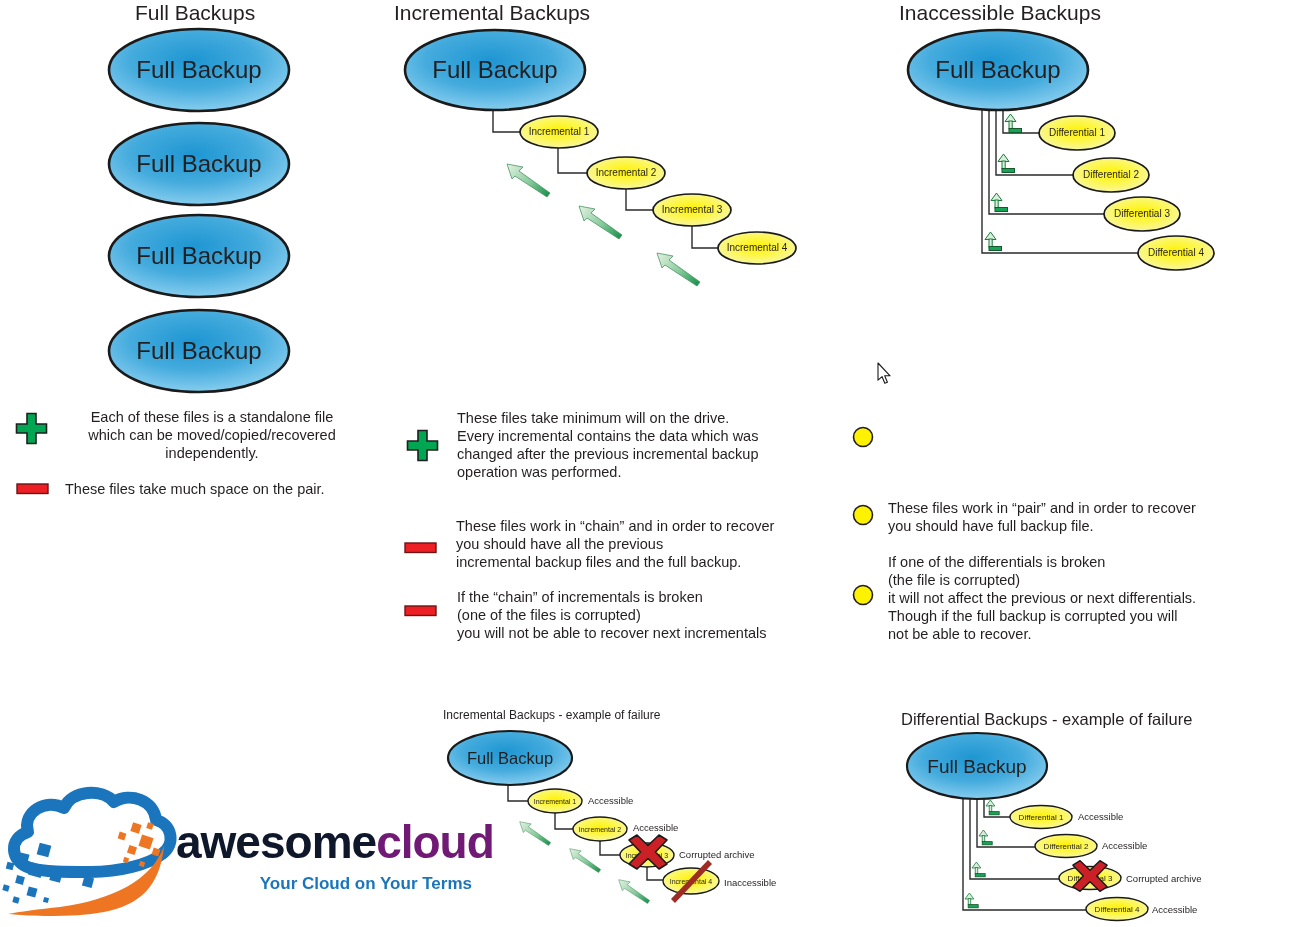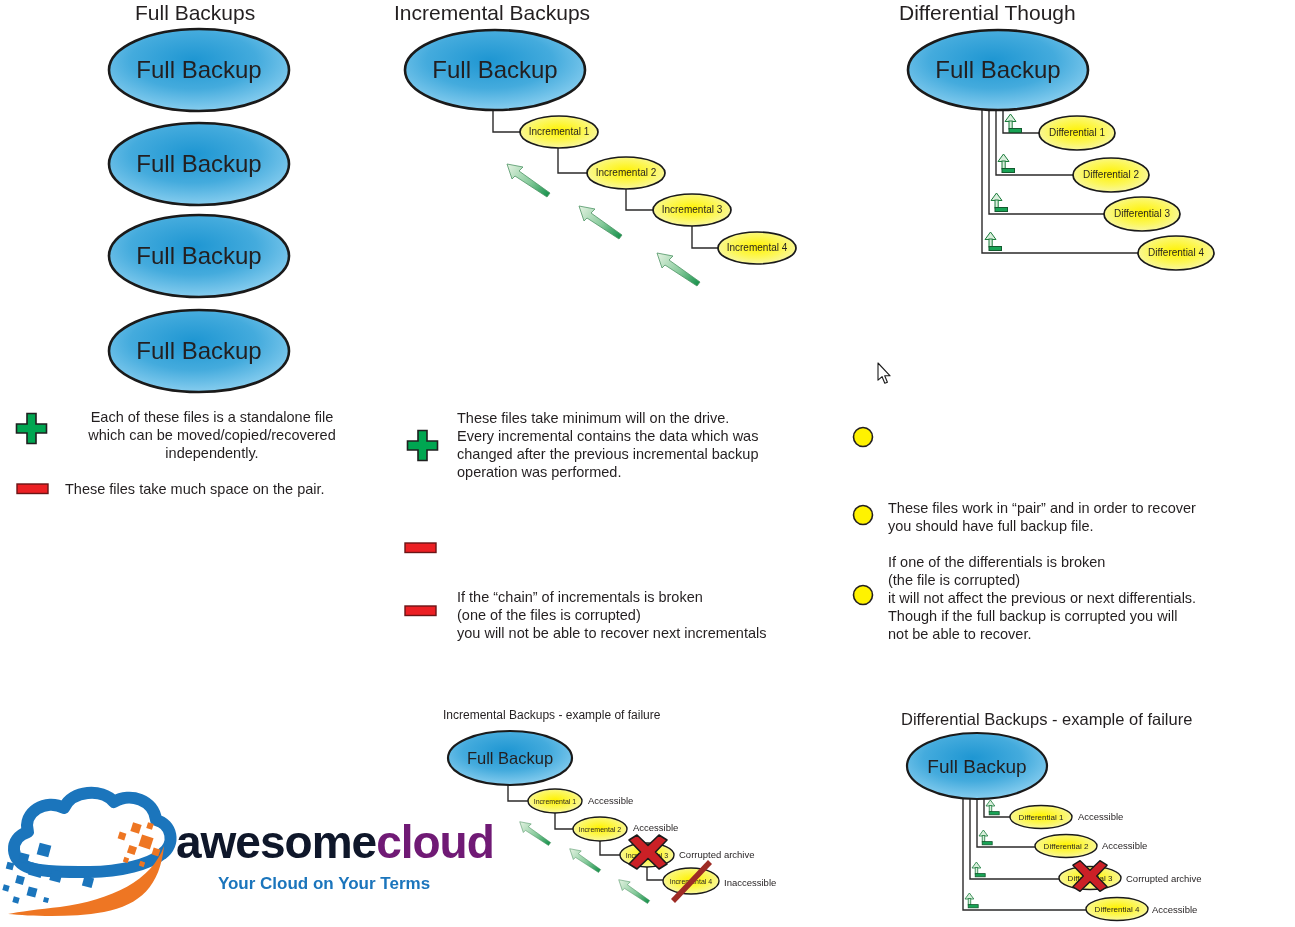--- a/index.html
+++ b/index.html
@@ -7,21 +7,21 @@
           font-family:"Liberation Sans",sans-serif;color:#231F20;}
   .abs{position:absolute;}
   .col-title{font-size:21px;white-space:nowrap;}
   .fail-title{font-size:12px;white-space:nowrap;}
   .fail-title.lg{font-size:16.5px;}
   .note{font-size:14.5px;line-height:18px;white-space:pre-line;}
   .note.center{text-align:center;}
   .logo-brand{font-size:46px;font-weight:bold;letter-spacing:-1px;white-space:nowrap;line-height:44px;}
   .logo-brand .orange{color:#0f172a;}
   .logo-brand .blue{color:#701a75;}
-  .logo-tagline{font-size:17px;font-weight:bold;color:#1B75BC;text-align:center;width:296px;}
+  .logo-tagline{font-size:17px;font-weight:bold;color:#1B75BC;text-align:right;width:296px;}
   svg text{font-family:"Liberation Sans",sans-serif;fill:#231F20;}
   .t-big{font-size:24px;}
   .t-node{font-size:10px;}
   .t-node-sm{font-size:7px;}
   .t-node-dm{font-size:8px;}
   .t-fful-i{font-size:16.5px;}
   .t-fful-d{font-size:19px;}
   .t-status{font-size:9.5px;}
   .conn{stroke:#2B2A2A;stroke-width:1.4;fill:none;}
   .e-big{fill:url(#blueGrad);stroke:#1A1A1A;stroke-width:2.6;}
@@ -194,21 +194,21 @@
         <rect x="13" y="897" width="6" height="6" transform="rotate(15 16 900)"></rect>
         <rect x="43.5" y="897.5" width="5" height="5" transform="rotate(15 46 900)"></rect>
       </g>
     </g>
 
     <path d="M878,363 l0,17.2 l4.1,-3.5 l2.7,6.6 l2.6,-1.1 l-2.7,-6.4 l5.4,0 Z" fill="#ffffff" stroke="#1A1A1A" stroke-width="1.1" stroke-linejoin="round"></path>
   </svg>
 
   <div class="abs col-title" style="left:135px;top:1px;">Full Backups</div>
   <div class="abs col-title" style="left:394px;top:1px;">Incremental Backups</div>
-  <div class="abs col-title" style="left:899px;top:1px;">Differential Though</div>
+  <div class="abs col-title" style="left:899px;top:1px;">Inaccessible Backups</div>
 
   <div class="abs" style="left:15px;top:412px;">
     <svg width="33" height="33" viewBox="0 0 33 33">
         <path d="M12,1.5 H21 V12 H31.5 V21 H21 V31.5 H12 V21 H1.5 V12 H12 Z" fill="#00A651" stroke="#1f1f1f" stroke-width="1.6"></path>
       </svg>
   </div>
   <div class="abs note center" style="left:62px;top:408px;width:300px;">Each of these files is a standalone file
 which can be moved/copied/recovered
 independently.</div>
   <div class="abs" style="left:16px;top:481px;">
@@ -225,20 +225,23 @@
   </div>
   <div class="abs note" style="left:457px;top:409px;">These files take minimum will on the drive.
 Every incremental contains the data which was
 changed after the previous incremental backup
 operation was performed.</div>
   <div class="abs" style="left:404px;top:540px;">
     <svg width="33" height="12" viewBox="0 0 33 12">
         <rect x="1" y="1" width="31" height="9.5" fill="#EC2024" stroke="#6b1516" stroke-width="1.4"></rect>
       </svg>
   </div>
+  <div class="abs note" style="left:456px;top:517px;">These files work in “chain” and in order to recover
+you should have all the previous
+incremental backup files and the full backup.</div>
   <div class="abs" style="left:404px;top:603px;">
     <svg width="33" height="12" viewBox="0 0 33 12">
         <rect x="1" y="1" width="31" height="9.5" fill="#EC2024" stroke="#6b1516" stroke-width="1.4"></rect>
       </svg>
   </div>
   <div class="abs note" style="left:457px;top:588px;">If the “chain” of incrementals is broken
 (one of the files is corrupted)
 you will not be able to recover next incrementals</div>
 
   <div class="abs" style="left:852px;top:426px;">

